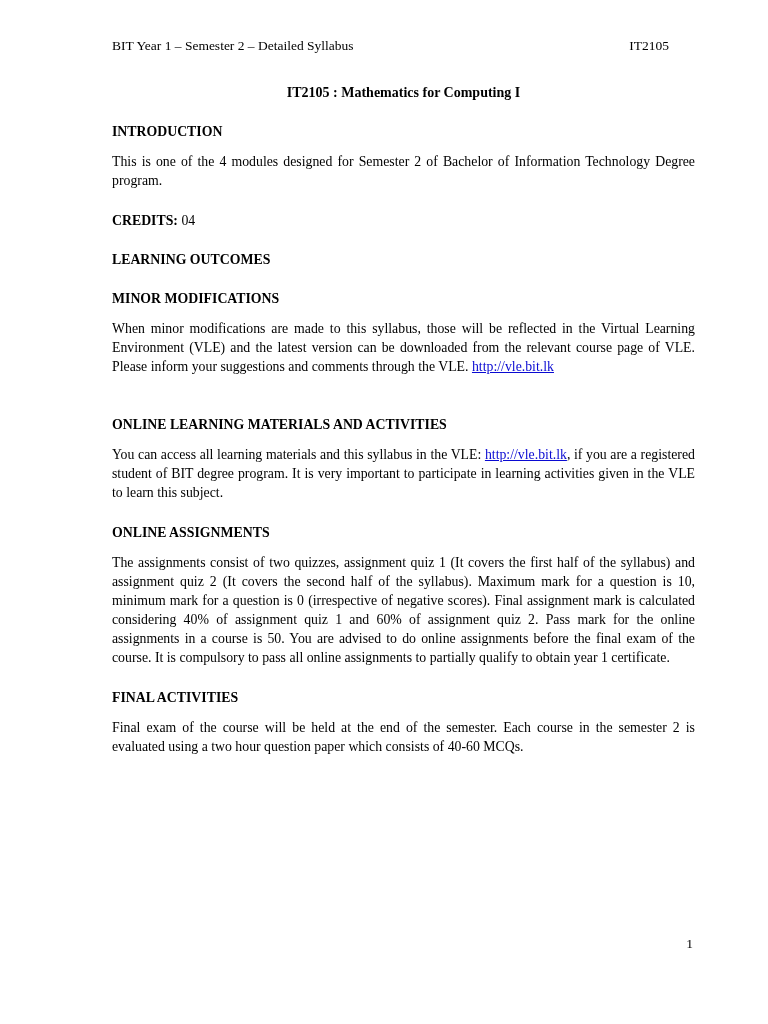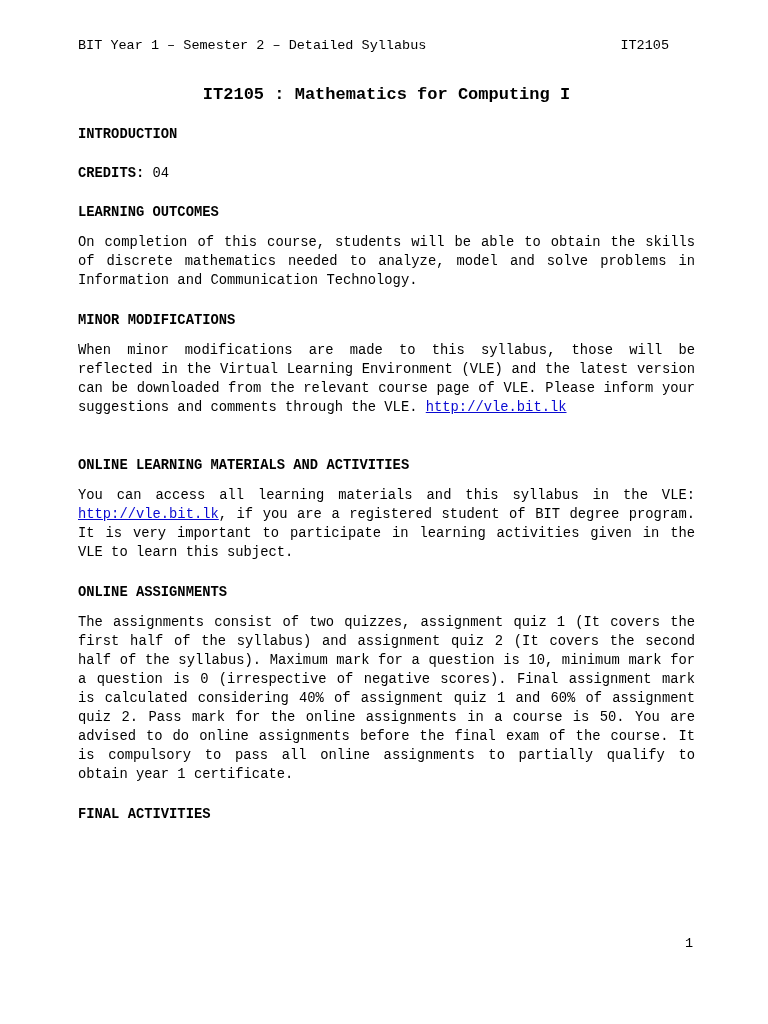--- a/index.html
+++ b/index.html
@@ -11,37 +11,36 @@
     width: 768px;
     height: 1024px;
     position: relative;
     overflow: hidden;
     font-family: "Liberation Serif", serif;
     color: #000000;
   }
   .doc {
     position: absolute;
     inset: 0;
-    padding: 38px 73px 0 78px;
+    padding: 38px 73px 0 112px;
     box-sizing: border-box;
-    font-family: Liberation Mono, monospace;
   }
   .header {
     display: flex;
     justify-content: space-between;
     align-items: baseline;
     font-size: 13.5px;
     line-height: 16px;
   }
   .header-right {
     margin-right: 26px;
   }
   .title {
     text-align: center;
-    font-size: 17px;
+    font-size: 14px;
     font-weight: bold;
     margin: 31px 0 3px 0;
   }
   .section-heading {
     font-weight: bold;
     font-size: 13.8px;
     line-height: 17px;
     margin-top: 22px;
   }
   .section-heading.extra-before {
@@ -73,26 +72,27 @@
 <div class="doc">
   <div class="header">
     <span class="header-left">BIT Year 1 – Semester 2 – Detailed Syllabus</span>
     <span class="header-right">IT2105</span>
   </div>
 
   <h1 class="title">IT2105 : Mathematics for Computing I</h1>
 
   <div id="sections">
       <div class="section-heading"><span>INTRODUCTION</span></div>
+      <p class="para"><span>This is one of the 4 modules designed for Semester 2 of Bachelor of Information Technology Degree program.</span></p>
       <div class="section-heading"><span>CREDITS:</span><span class="heading-suffix"> 04</span></div>
       <div class="section-heading"><span>LEARNING OUTCOMES</span></div>
-      <p class="para"><span>On completion of this course, students will be able to obtain the skills of discrete mathematics needed to analyze, model and solve problems in Information and Communication Technology.</span></p>
       <div class="section-heading"><span>MINOR MODIFICATIONS</span></div>
       <p class="para"><span>When minor modifications are made to this syllabus, those will be reflected in the Virtual Learning Environment (VLE) and the latest version can be downloaded from the relevant course page of VLE. Please inform your suggestions and comments through the VLE.  </span><a class="doc-link" href="#" style="color: rgb(10, 10, 210);">http://vle.bit.lk</a></p>
       <div class="section-heading extra-before"><span>ONLINE LEARNING MATERIALS AND ACTIVITIES</span></div>
       <p class="para"><span>You can access all learning materials and this syllabus in the VLE:  </span><a class="doc-link" href="#" style="color: rgb(10, 10, 210);">http://vle.bit.lk</a><span>, if you are a registered student of BIT degree program. It is very important to participate in learning activities given in the VLE to learn this subject.</span></p>
       <div class="section-heading"><span>ONLINE ASSIGNMENTS</span></div>
       <p class="para"><span>The assignments consist of two quizzes, assignment quiz 1 (It covers the first half of the syllabus) and assignment quiz 2 (It covers the second half of the syllabus). Maximum mark for a question is 10, minimum mark for a question is 0 (irrespective of negative scores). Final assignment mark is calculated considering 40% of assignment quiz 1 and 60% of assignment quiz 2. Pass mark for the online assignments in a course is 50. You are advised to do online assignments before the final exam of the course. It is compulsory to pass all online assignments to partially qualify to obtain year 1 certificate.</span></p>
       <div class="section-heading"><span>FINAL ACTIVITIES</span></div>
+      <p class="para"><span>Final exam of the course will be held at the end of the semester. Each course in the semester 2 is evaluated using a two hour question paper which consists of 40-60 MCQs.</span></p>
     </div>
 
   <div class="page-number">1</div>
 </div>
 
 </body></html>

